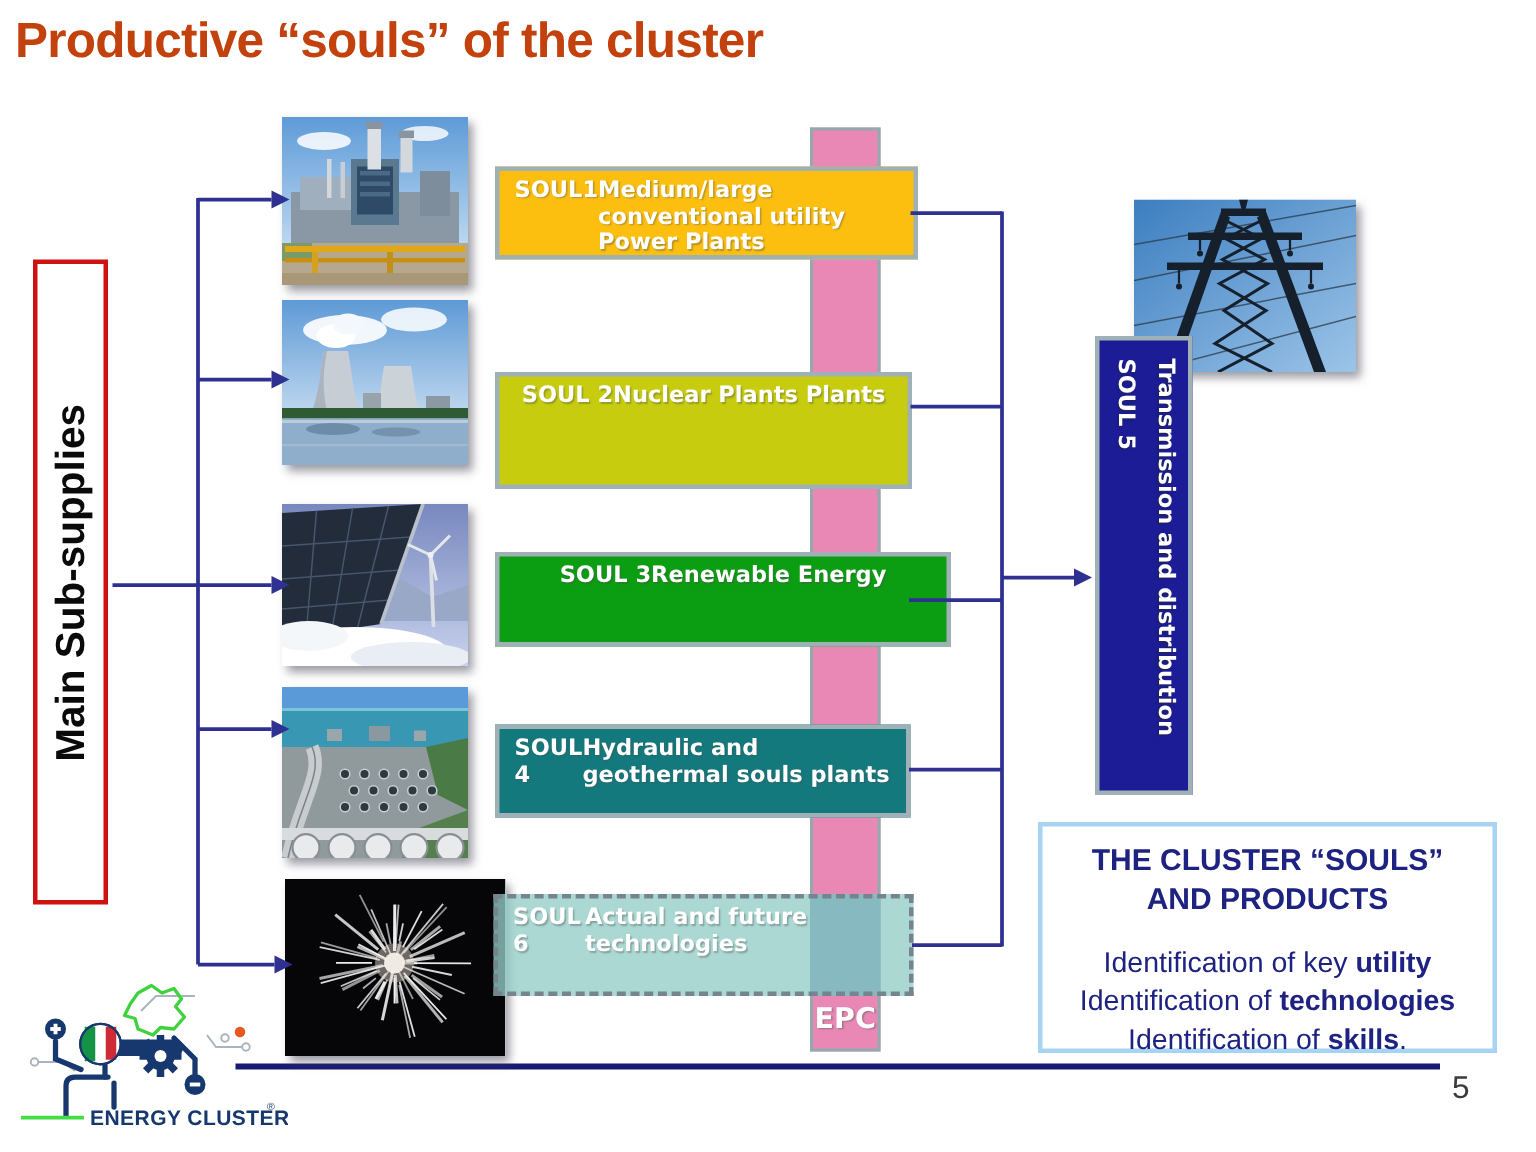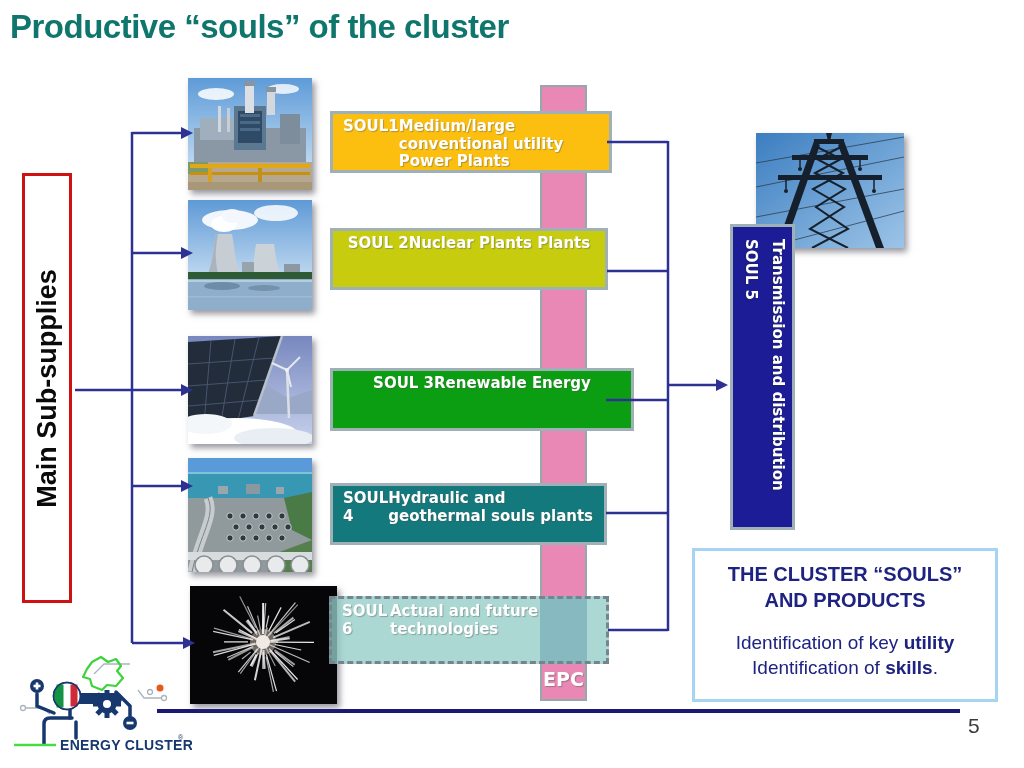--- a/index.html
+++ b/index.html
@@ -1,20 +1,20 @@
 <!DOCTYPE html>
 <html><head>
 <meta charset="utf-8">
 <style>
   html,body{margin:0;padding:0;background:#fff;}
   .slide{position:relative;width:1024px;height:768px;background:#ffffff;overflow:hidden;
          font-family:"Liberation Sans",sans-serif;}
 
   .title{position:absolute;left:10px;top:8px;font-size:33px;font-weight:bold;
-         color:#0f766e;letter-spacing:-0.5px;}
+         color:#c2410c;letter-spacing:-0.5px;}
 
   
   .subsupplies{position:absolute;left:22px;top:173px;width:50px;height:430px;
     border:3px solid #CE1212;background:#fff;z-index:2;display:flex;
     align-items:center;justify-content:center;box-sizing:border-box;}
   .subsupplies span{transform:rotate(-90deg);white-space:nowrap;font-weight:bold;
     font-size:27px;color:#0a0a0a;}
 
   
   .photo{position:absolute;z-index:2;box-shadow:3px 4px 6px rgba(70,70,85,.55);}
@@ -35,21 +35,21 @@
   .epc-overlap{position:absolute;left:540px;top:596px;width:47px;height:68px;
     background:#5C74A8;z-index:2;}
 
   
   .soul-box{position:absolute;z-index:3;border:3px solid #9FB0B6;color:#fff;
     font-family:"DejaVu Sans",sans-serif;font-weight:bold;font-size:15px;
     line-height:1.18;padding:4px 10px;box-sizing:border-box;display:flex;
     justify-content:center;
     text-shadow:1px 1px 1px rgba(80,80,80,.4);}
   .s1{left:330px;top:111px;width:282px;height:62px;background:#FCBF10;}
-  .s2{left:330px;top:228px;width:278px;height:62px;background:#C7CD0E;}
+  .s2{left:330px;top:248px;width:278px;height:78px;background:#C7CD0E;}
   .s3{left:330px;top:368px;width:304px;height:63px;background:#0C9E12;}
   .s4{left:330px;top:483px;width:277px;height:62px;background:#13797D;}
   .s6{left:329px;top:596px;width:280px;height:68px;background:rgba(147,205,199,.78);
       border:3px dashed #75848E;}
 
   
   .soul5{position:absolute;left:730px;top:224px;width:65px;height:306px;
     background:#1B1C96;border:3px solid #9FB0B6;z-index:3;box-sizing:border-box;}
   .soul5-inner{writing-mode:vertical-lr;width:100%;height:100%;box-sizing:border-box;
     padding:12px 0 0 5px;color:#fff;font-family:"DejaVu Sans",sans-serif;
@@ -343,20 +343,21 @@
       <div>SOUL 5</div>
       <div>Transmission and distribution</div>
     </div>
   </div>
 
   <div class="cluster">
     <div class="t">THE CLUSTER “SOULS”</div>
     <div class="t">AND PRODUCTS</div>
     <div class="gap"></div>
     <div class="i"><span>Identification of key </span><b>utility</b><span></span></div>
+    <div class="i"><span>Identification of </span><b>technologies</b><span></span></div>
     <div class="i"><span>Identification of </span><b>skills</b><span>.</span></div>
   </div>
 
   <svg class="connectors" viewBox="0 0 1024 768">
     <g stroke="#2E3192" stroke-width="2.5" fill="none">
       <line x1="132" y1="133" x2="181" y2="133"></line>
       <line x1="132" y1="253" x2="181" y2="253"></line>
       <line x1="75" y1="390" x2="181" y2="390"></line>
       <line x1="132" y1="486" x2="181" y2="486"></line>
       <line x1="132" y1="643" x2="183" y2="643"></line>

